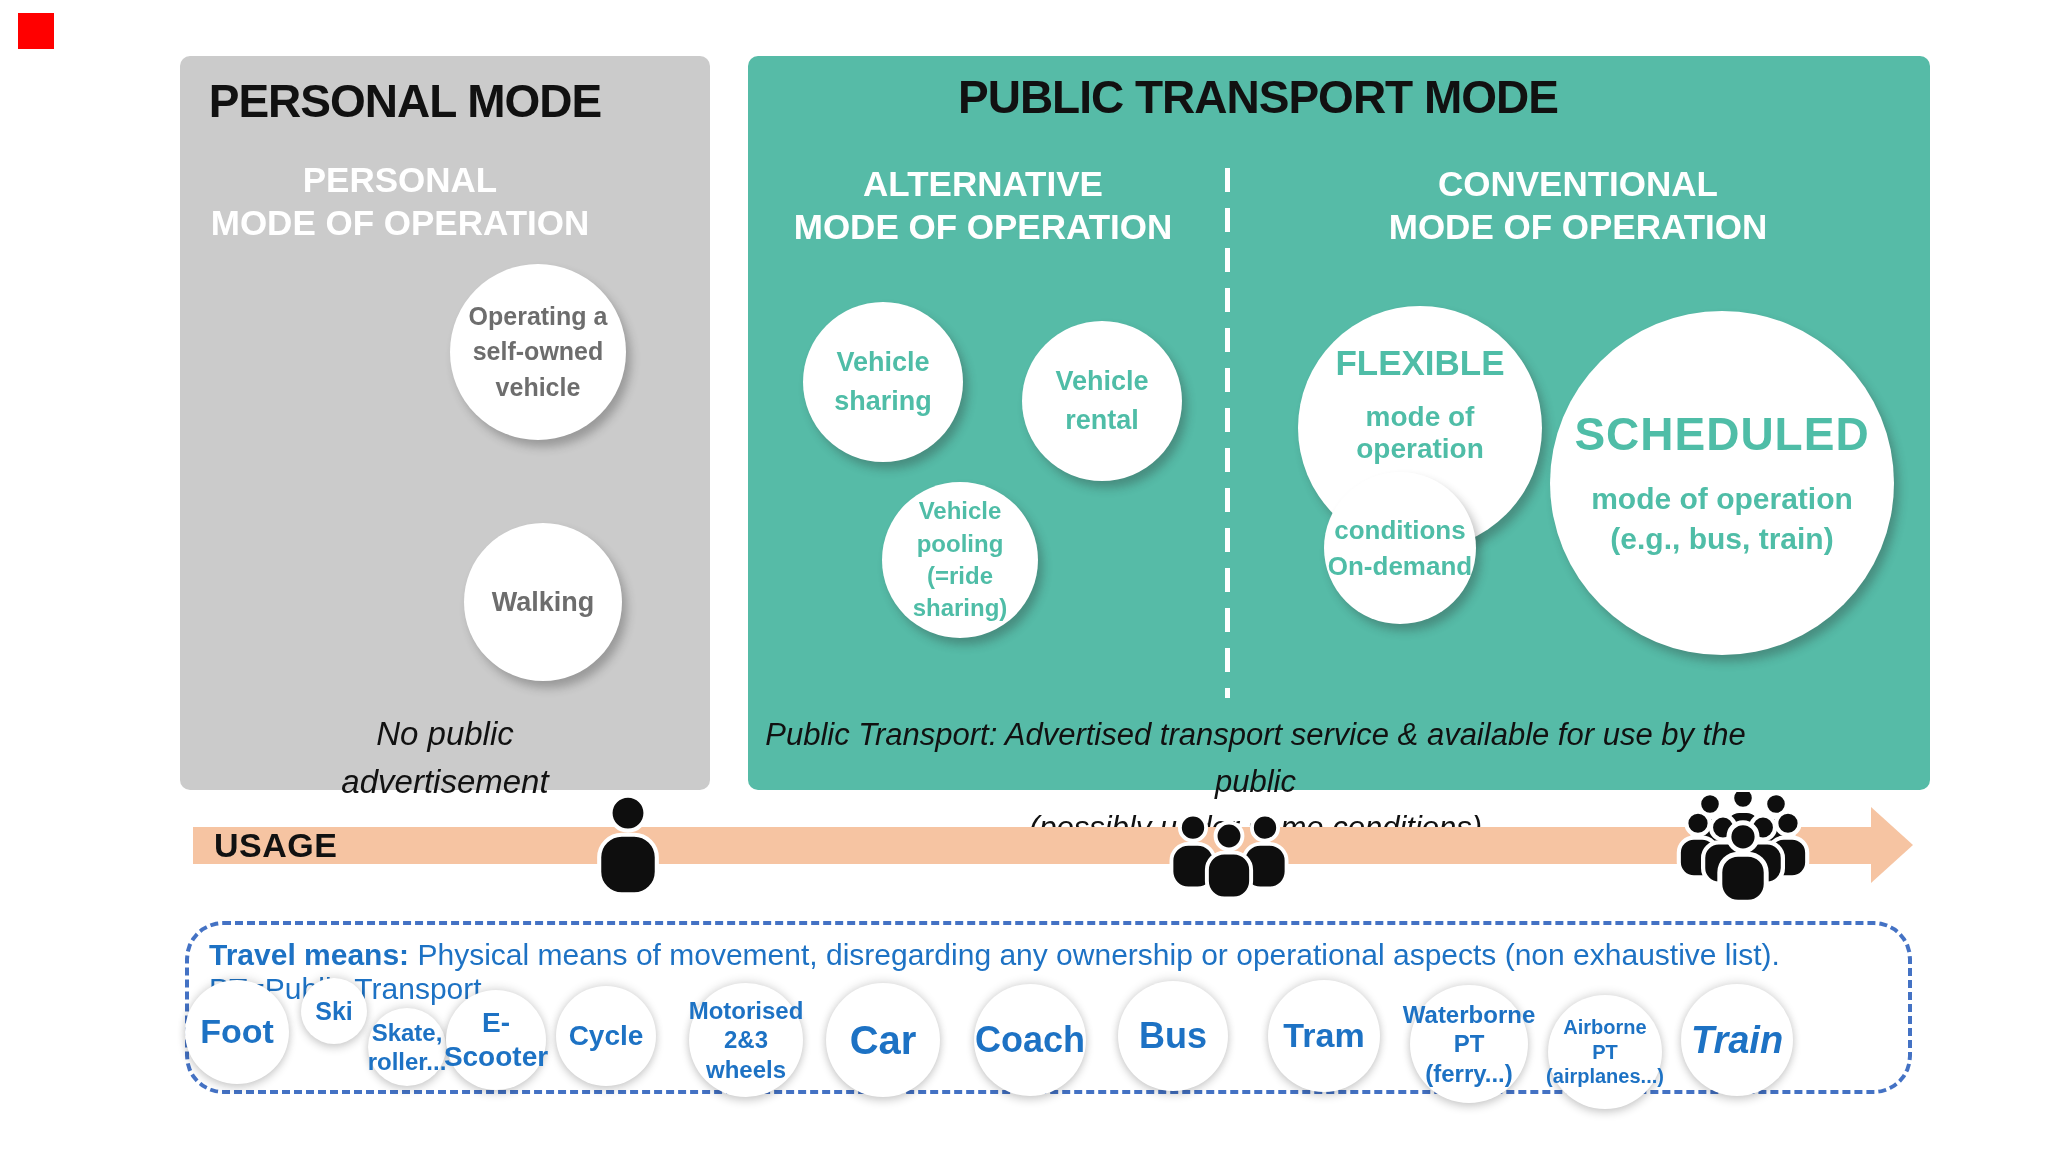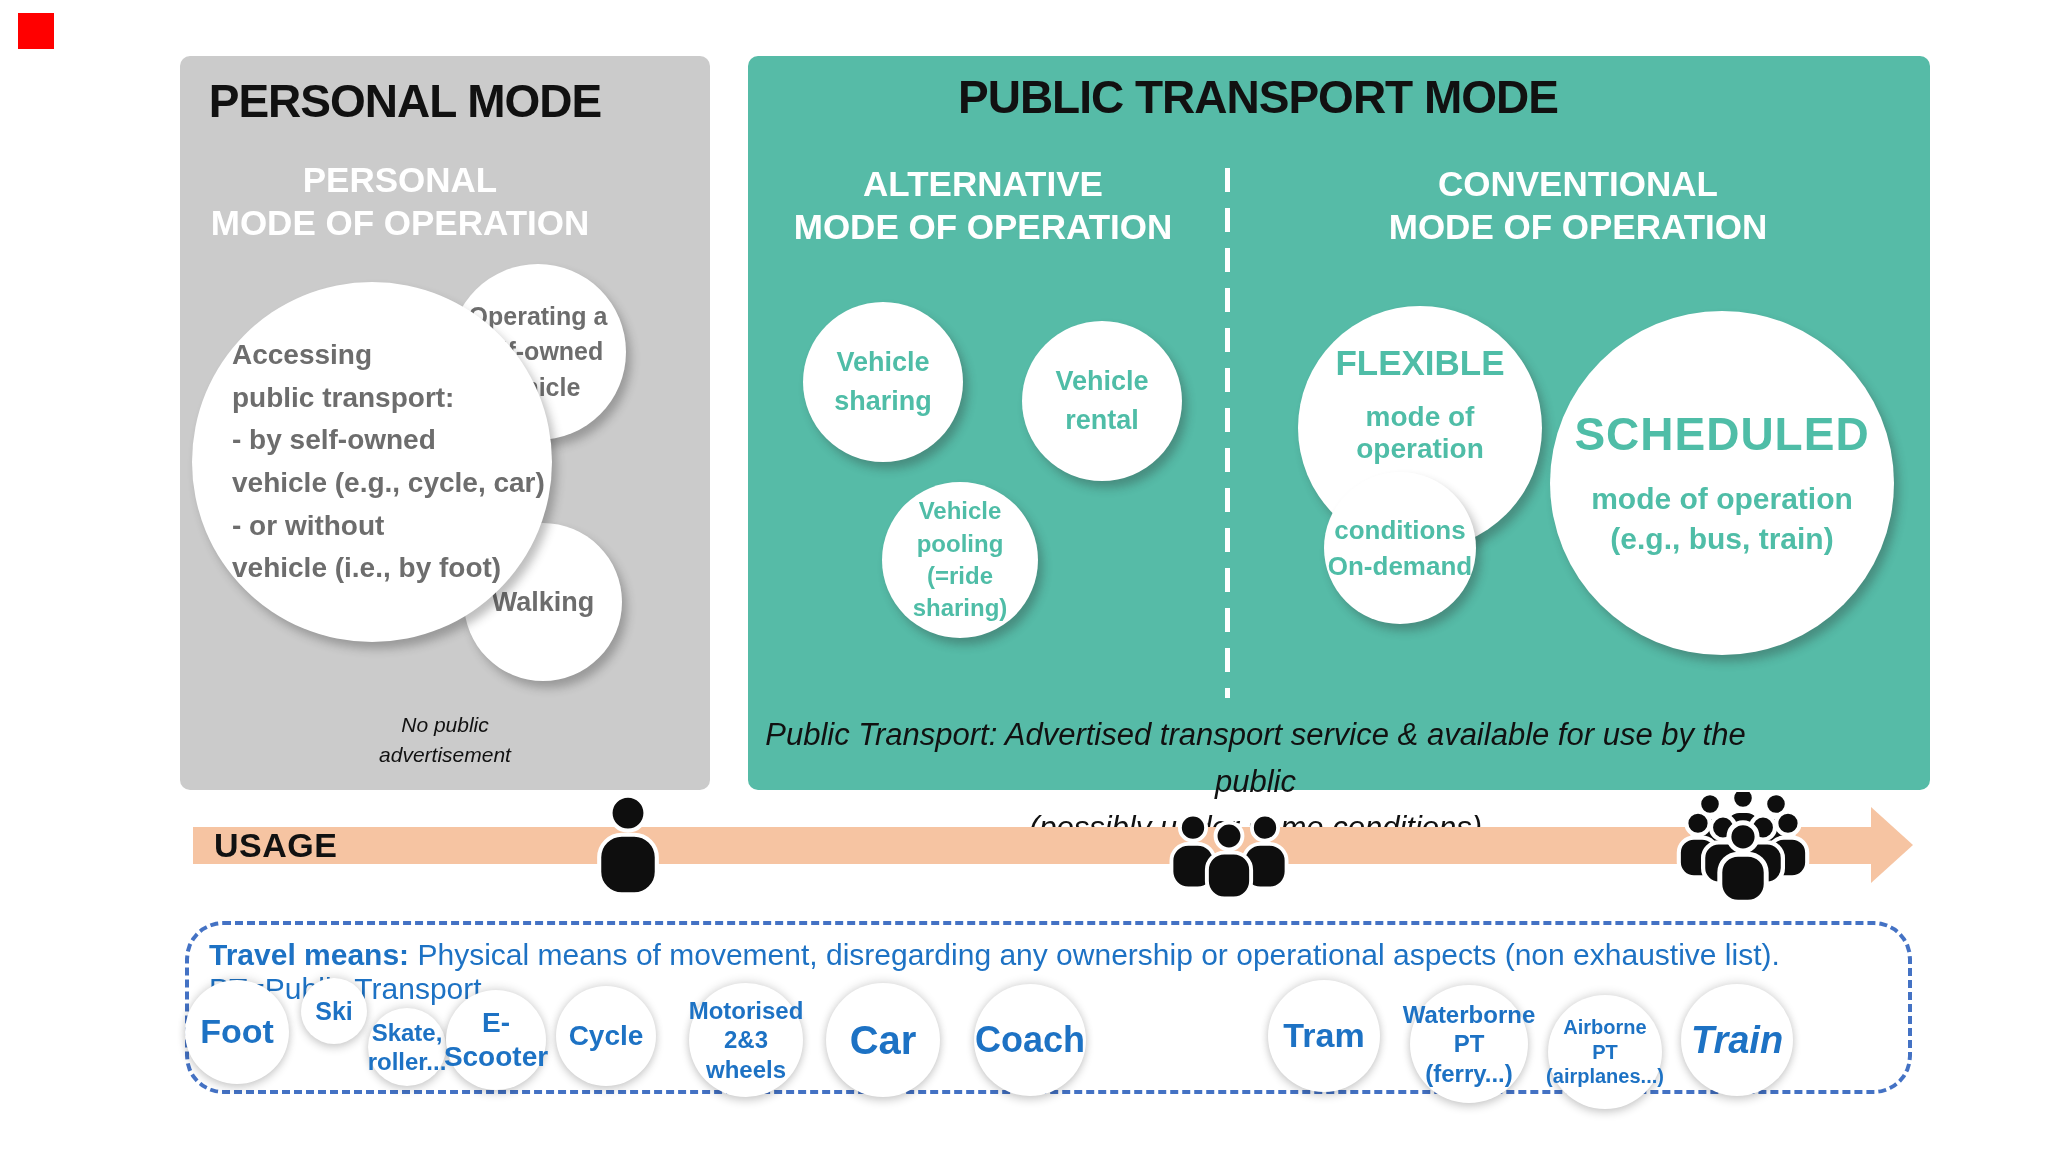--- a/index.html
+++ b/index.html
@@ -25,21 +25,21 @@
     box-shadow:5px 7px 10px rgba(40,40,40,.30);
   }
   .gray-ink{color:var(--gray-text,#6d6d6d);}
   .teal-ink{color:var(--teal-text,#4fbda7);}
 
   #accessing-circle{justify-content:flex-start;}
   #accessing-circle .inner{
     text-align:left;margin-left:40px;width:330px;
     font-size:28px;line-height:1.52;font-weight:700;
   }
-  .footnote-italic{position:absolute;text-align:center;font-style:italic;font-size:21px;line-height:1.45;color:#111;white-space:pre-line;}
+  .footnote-italic{position:absolute;text-align:center;font-style:italic;font-size:33px;line-height:1.45;color:#111;white-space:pre-line;}
   #pt-footnote{font-size:31px;line-height:1.5;}
 
   
   .v-divider{
     position:absolute;width:5px;
     background:repeating-linear-gradient(to bottom,#fff 0 24px,transparent 24px 40px);
   }
 
   
   #usage-band{position:absolute;left:193px;top:827px;width:1680px;height:37px;background:var(--peach,#f6c4a2);}
@@ -91,28 +91,20 @@
     <div class="circle gray-ink" style="left:270px;top:208px;width:176px;height:176px;font-size:25px;line-height:1.42;">
       <span class="pre">Operating a
 self-owned
 vehicle</span>
     </div>
 
     <div class="circle gray-ink" style="left:284px;top:467px;width:158px;height:158px;font-size:27px;">
       <span class="pre">Walking</span>
     </div>
 
-    <div class="circle gray-ink" id="accessing-circle" style="left:12px;top:226px;width:360px;height:360px;">
-      <div class="inner pre">Accessing
-public transport:
-- by self-owned
-vehicle (e.g., cycle, car)
-- or without
-vehicle (i.e., by foot)</div>
-    </div>
 
     <div class="footnote-italic pre" style="left:15px;top:654px;width:500px;">No public
 advertisement</div>
   </section>
 
   <section class="mode-box" id="pt-box">
     <div class="box-title" style="left:0;top:14px;width:1020px;">PUBLIC TRANSPORT MODE</div>
 
     <div class="sub-heading pre" style="left:5px;top:106px;width:460px;">ALTERNATIVE
 MODE OF OPERATION</div>
@@ -196,20 +188,21 @@
     <div class="travel-circle" style="left:112px;top:53px;width:66px;height:66px;font-size:25px;"><span class="pre">Ski</span></div>
     <div class="travel-circle" style="left:179px;top:83px;width:78px;height:78px;font-size:24px;"><span class="pre">Skate,
 roller...</span></div>
     <div class="travel-circle" style="left:367px;top:61px;width:100px;height:100px;font-size:28px;"><span class="pre">Cycle</span></div>
     <div class="travel-circle" style="left:257px;top:65px;width:100px;height:100px;font-size:28px;"><span class="pre">E-Scooter</span></div>
     <div class="travel-circle" style="left:500px;top:58px;width:114px;height:114px;font-size:24px;"><span class="pre">Motorised
 2&amp;3
 wheels</span></div>
     <div class="travel-circle" style="left:637px;top:58px;width:114px;height:114px;font-size:40px;"><span class="pre">Car</span></div>
     <div class="travel-circle" style="left:785px;top:59px;width:112px;height:112px;font-size:36px;"><span class="pre">Coach</span></div>
+    <div class="travel-circle" style="left:929px;top:56px;width:110px;height:110px;font-size:36px;"><span class="pre">Bus</span></div>
     <div class="travel-circle" style="left:1079px;top:55px;width:112px;height:112px;font-size:34px;"><span class="pre">Tram</span></div>
     <div class="travel-circle" style="left:1221px;top:60px;width:118px;height:118px;font-size:24px;"><span class="pre">Waterborne
 PT
 (ferry...)</span></div>
     <div class="travel-circle" style="left:1359px;top:70px;width:114px;height:114px;font-size:20px;"><span class="pre">Airborne
 PT
 (airplanes...)</span></div>
     <div class="travel-circle" style="left:1492px;top:59px;width:112px;height:112px;font-size:38px;font-style:italic;"><span class="pre">Train</span></div>
   </section>
 

